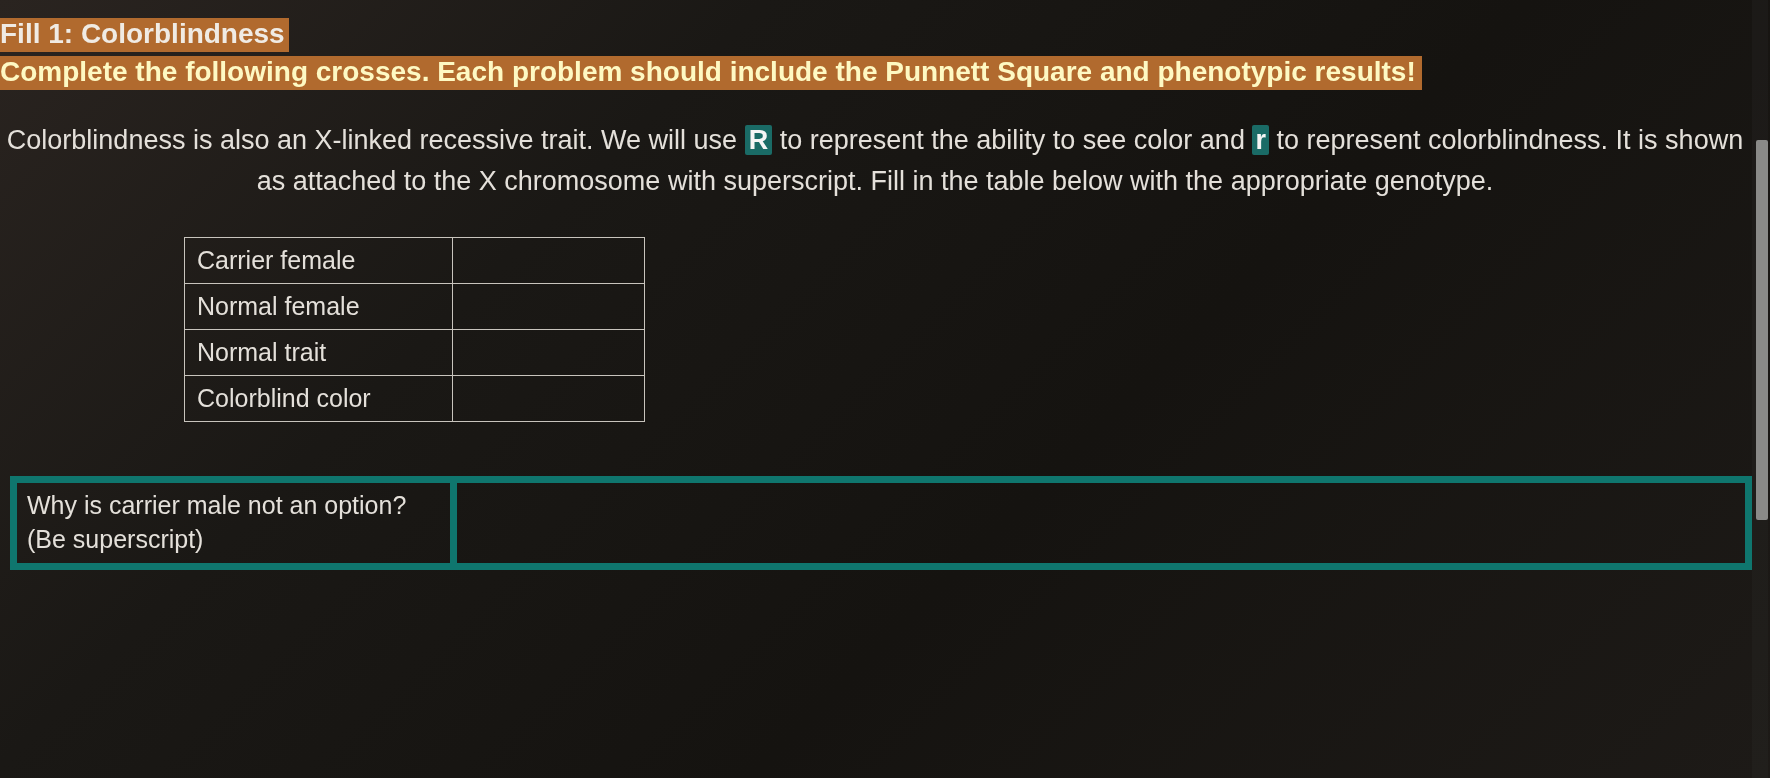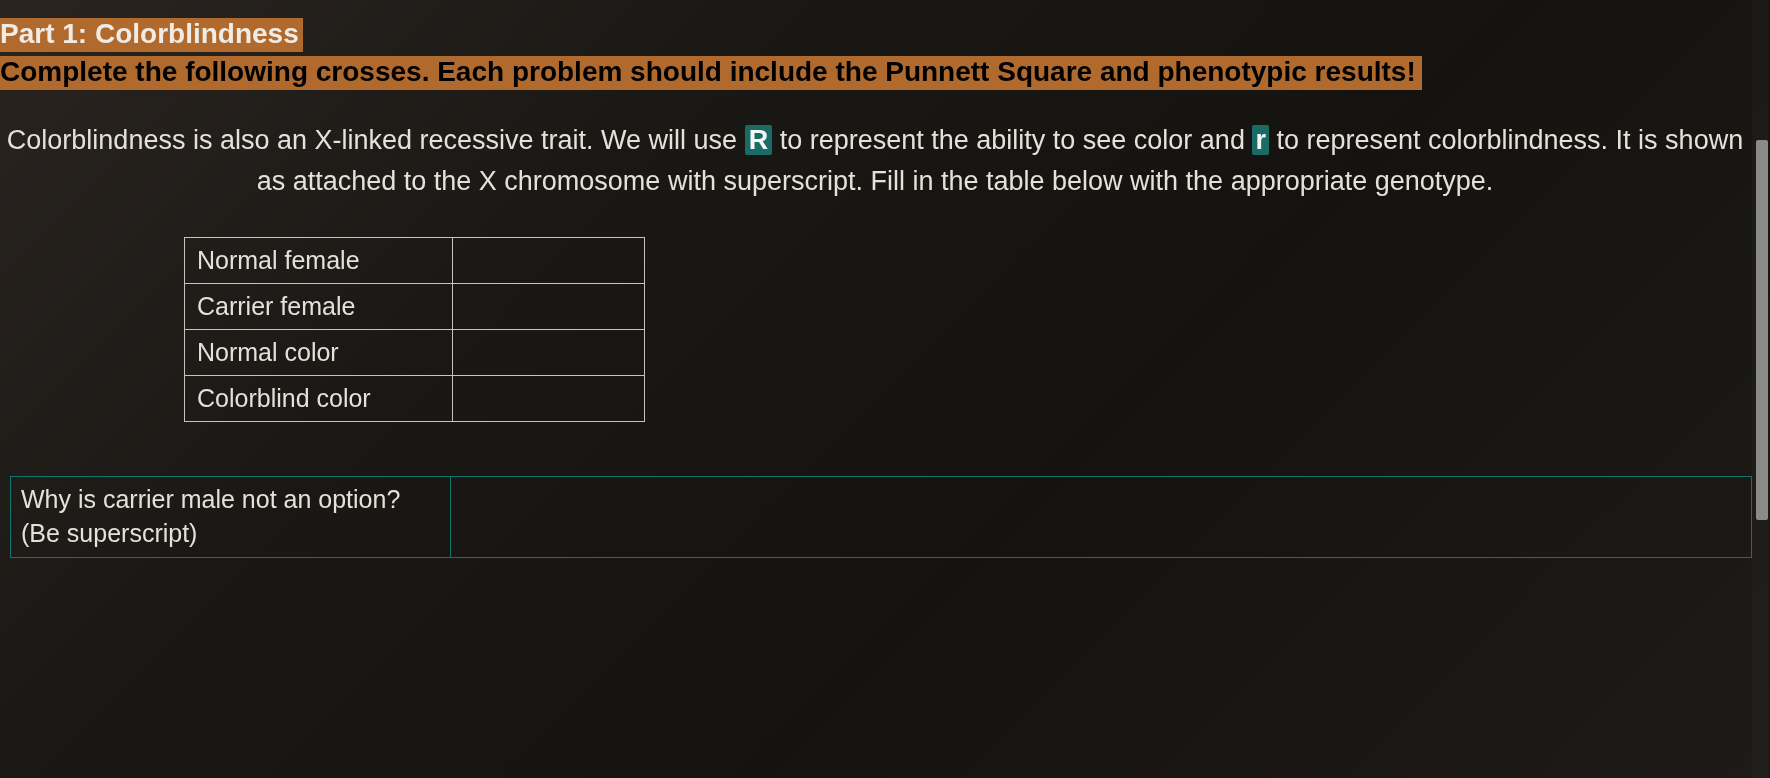--- a/index.html
+++ b/index.html
@@ -22,21 +22,21 @@
       font-weight: 600;
       color: #f0ebe4;
       background: #b16a2e;
       display: inline-block;
       padding: 0 4px 2px 0;
       margin-bottom: 4px;
     }
     .heading-line2 {
       font-size: 28px;
       font-weight: 600;
-      color: #000000;
+      color: #fef9c3;
       background: #b16a2e;
       display: inline-block;
       padding: 0 6px 2px 0;
       margin-bottom: 30px;
     }
     .body-text {
       font-size: 27px;
       font-weight: 500;
       color: #e4e0da;
       line-height: 1.5;
@@ -76,21 +76,21 @@
     }
     .genotype-table td.value-cell {
       width: 192px;
     }
     .question-table {
       border-collapse: collapse;
       width: 1742px;
       margin-left: 10px;
     }
     .question-table td {
-      border: 1px solid #0f766e;
+      border: 7px solid #0f766e;
       padding: 6px 10px;
       font-size: 25px;
       font-weight: 500;
       color: #e4e0da;
       vertical-align: top;
     }
     .question-table td.q-label {
       width: 440px;
       line-height: 1.35;
     }
@@ -112,39 +112,39 @@
       height: 380px;
       background: #8a8a88;
       border-radius: 2px;
     }
   </style>
 </head>
 <body>
 
 
 
-<div class="heading-line1">Part 1: Colorblindness</div><br>
+<div class="heading-line1">Fill 1: Colorblindness</div><br>
 <div class="heading-line2">Complete the following crosses.  Each problem should include the Punnett Square and phenotypic results!</div>
 
 <div class="body-text">
   <span>Colorblindness is also an X-linked recessive trait. We will use </span><span class="highlight-R">R</span><span> to represent the ability to see color and </span><span class="highlight-r">r</span><span> to represent colorblindness. It is shown as attached to the X chromosome with superscript. Fill in the table below with the appropriate genotype.</span>
 </div>
 
 <table class="genotype-table">
   <tbody>
       <tr>
+    <td class="label-cell">Carrier female</td>
+    <td class="value-cell"></td>
+  </tr>
+  <tr>
     <td class="label-cell">Normal female</td>
     <td class="value-cell"></td>
   </tr>
   <tr>
-    <td class="label-cell">Carrier female</td>
-    <td class="value-cell"></td>
-  </tr>
-  <tr>
-    <td class="label-cell">Normal color</td>
+    <td class="label-cell">Normal trait</td>
     <td class="value-cell"></td>
   </tr>
   <tr>
     <td class="label-cell">Colorblind color</td>
     <td class="value-cell"></td>
   </tr>
 </tbody>
   </table>
 
 <table class="question-table">

